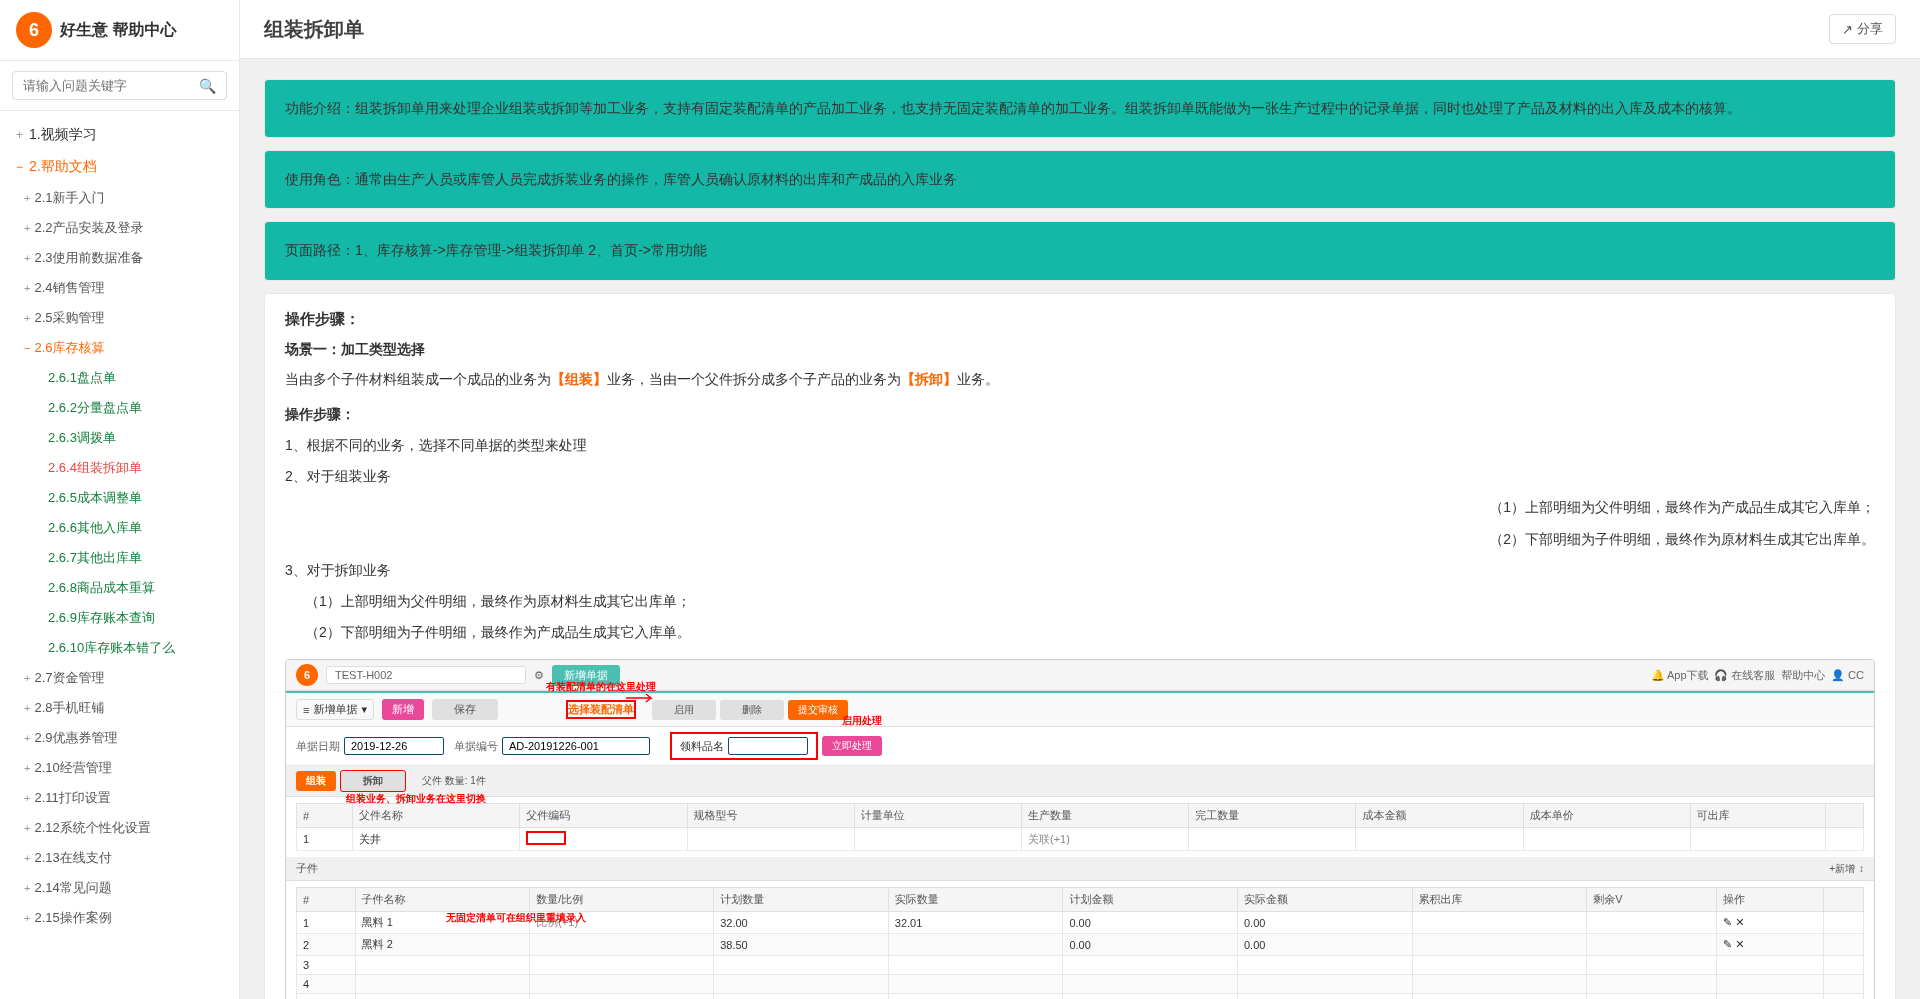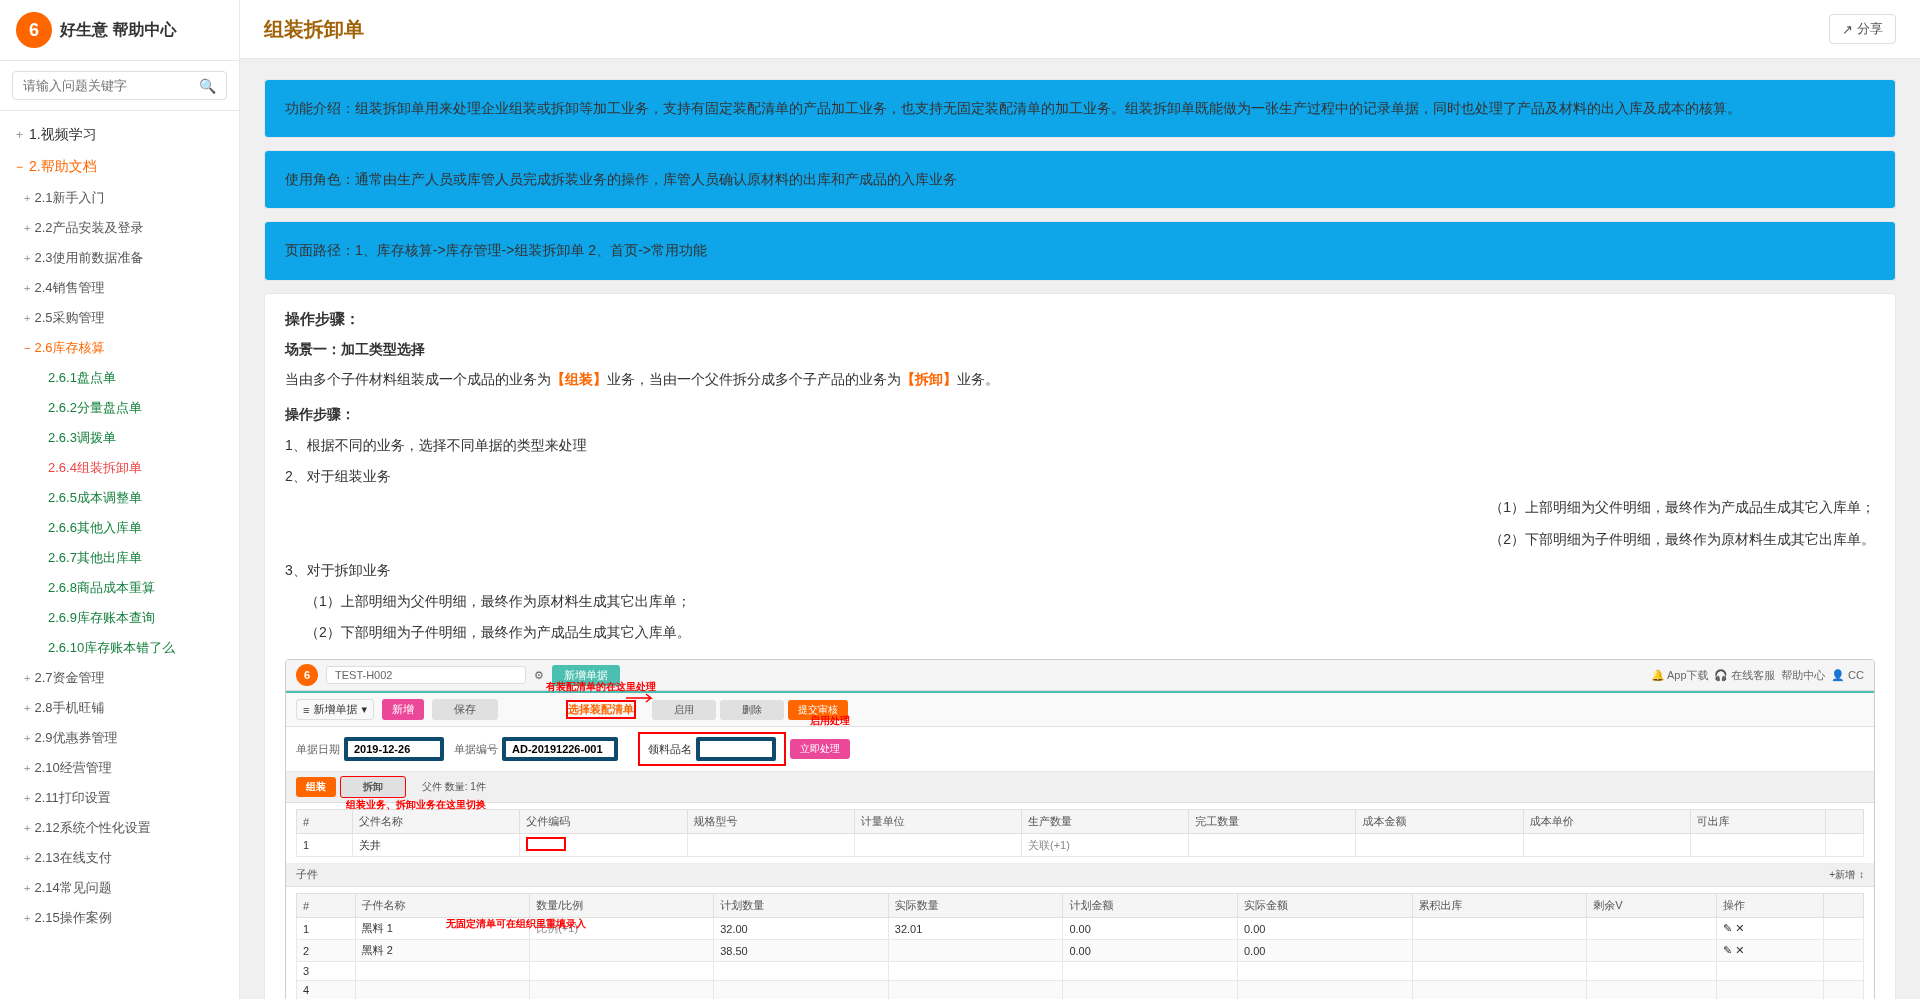--- a/index.html
+++ b/index.html
@@ -169,21 +169,21 @@
       padding: 14px 24px;
       border-bottom: 1px solid #e8e8e8;
       display: flex;
       align-items: center;
       justify-content: space-between;
     }
 
     .main-title {
       font-size: 20px;
       font-weight: bold;
-      color: #a16207;
+      color: #404040;
     }
 
     .share-btn {
       display: flex;
       align-items: center;
       gap: 4px;
       border: 1px solid #ddd;
       padding: 5px 12px;
       border-radius: 4px;
       cursor: pointer;
@@ -192,21 +192,21 @@
       background: #fff;
     }
 
     .content-area {
       flex: 1;
       overflow-y: auto;
       padding: 20px 24px;
     }
 
     .info-block {
-      background: #0ea5e9;
+      background: #14b8a6;
       border-radius: 4px;
       padding: 16px 20px;
       margin-bottom: 12px;
       font-size: 14px;
       line-height: 1.8;
       color: #333;
       border: 1px solid #e8e8e8;
     }
 
     .info-block p {
@@ -375,30 +375,29 @@
       flex-wrap: wrap;
     }
 
     .ss-form-field {
       display: flex;
       align-items: center;
       gap: 4px;
     }
 
     .ss-input {
-      border: 4px solid #0c4a6e;
+      border: 1px solid #0c4a6e;
       padding: 2px 6px;
       font-size: 11px;
       border-radius: 2px;
       width: 100px;
-      font-weight: bold;
     }
 
     .ss-input-wide {
-      width: 116px;
+      width: 148px;
     }
 
     .ss-label {
       color: #666;
       white-space: nowrap;
     }
 
     .ss-red-box {
       border: 2px solid red;
       display: inline-block;

